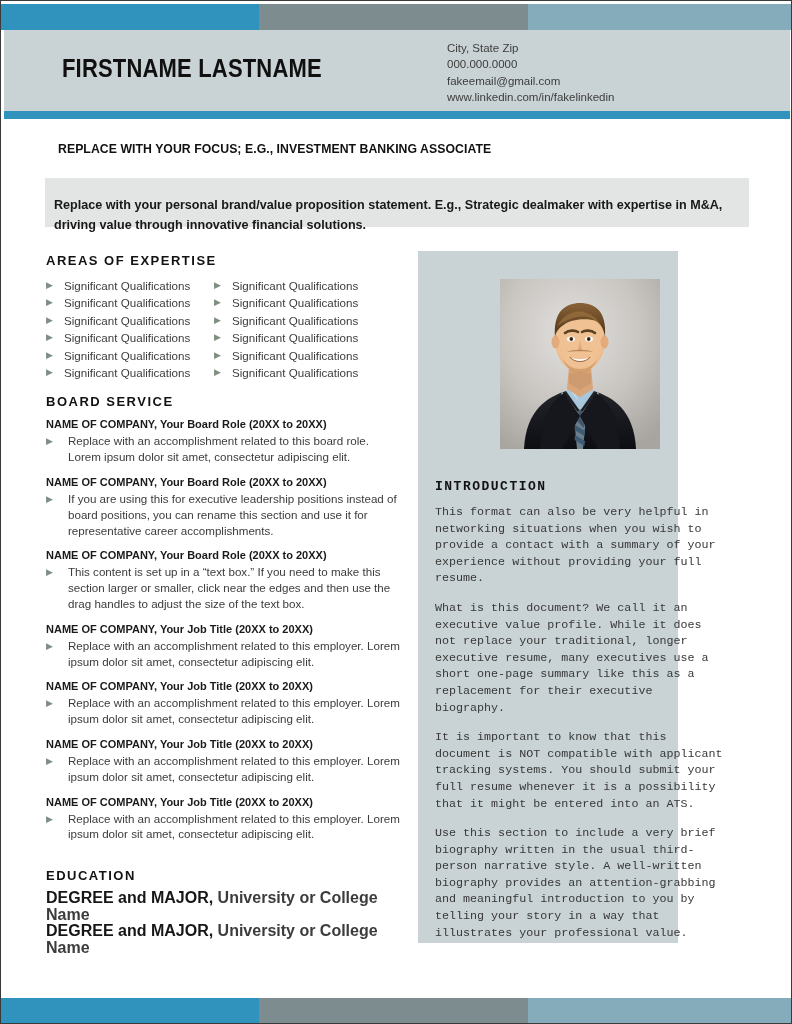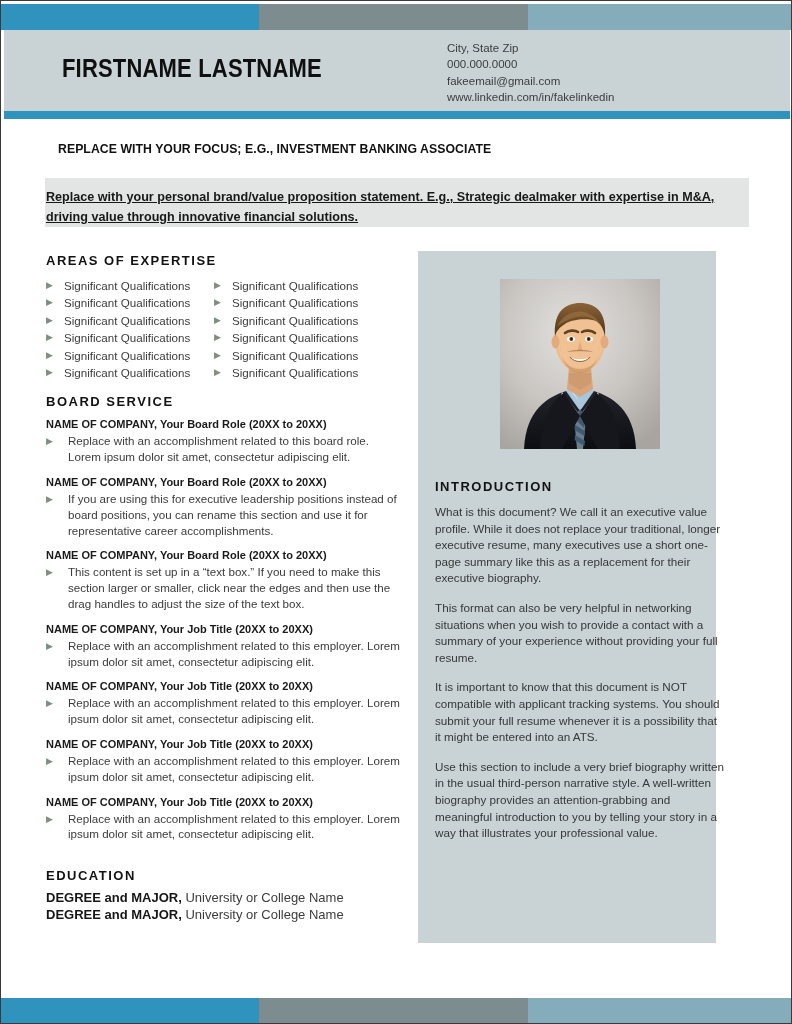--- a/index.html
+++ b/index.html
@@ -92,27 +92,26 @@
   
   .brand-box {
     position: absolute;
     left: 44px;
     top: 177px;
     width: 704px;
     height: 49px;
     background: #e3e4e4;
   }
   .brand-box p {
-    margin: 0;
+    margin: 8px;
     padding: 9px 13px 0 1px;
     font-size: 12.6px;
     font-weight: bold;
     line-height: 20px;
     color: #181818;
-    text-decoration: underline;
   }
 
   
   .left-col {
     position: absolute;
     left: 45px;
     top: 252px;
     width: 355px;
   }
   .sec-head {
@@ -164,34 +163,36 @@
   }
   .bullet .tri {
     font-size: 9px;
     line-height: 16px;
     width: 22px;
     flex: 0 0 22px;
   }
   .bullet .btext { flex: 1; }
 
   .edu-line {
-    font-size: 13px;
+    font-size: 16px;
     line-height: 16.5px;
     color: #3c3c3c;
+    font-weight: bold;
   }
   .edu-line b { color: #161616; }
 
   
   .right-panel {
     position: absolute;
     left: 417px;
     top: 250px;
-    width: 298px;
+    width: 260px;
     height: 692px;
     background: #c9d2d4;
+    font-family: Liberation Mono, monospace;
   }
   .photo-frame {
     position: absolute;
     left: 82px;
     top: 28px;
     width: 160px;
     height: 170px;
     overflow: hidden;
     background: #bdbdbd;
   }
@@ -430,22 +431,22 @@
           <path d="M70 78 C75 84 85 84 90 78 C85 81 75 81 70 78 Z" fill="#ffffff"></path>
           <path d="M70 78 C75 84 85 84 90 78" stroke="#9c6540" stroke-width="1.1" fill="none"></path>
 
           <path d="M67 73 C72 70 88 70 93 73 C88 72 72 72 67 73 Z" fill="#9c6a3c" opacity="0.6"></path>
         </g>
       </svg>
     </div>
 
     <div class="intro-head">INTRODUCTION</div>
     <div class="intro-body">
+      <p>This format can also be very helpful in networking situations when you wish to provide a contact with a summary of your experience without providing  your full resume.</p>
       <p>What is this document? We call it an executive value profile. While it does not replace your traditional, longer executive resume, many executives use a short one-page summary like this as a replacement for their executive biography.</p>
-      <p>This format can also be very helpful in networking situations when you wish to provide a contact with a summary of your experience without providing  your full resume.</p>
       <p>It is important to know that this document is NOT compatible with applicant tracking systems. You should submit your full resume whenever it is a possibility that it might be entered into an ATS.</p>
       <p>Use this section to include a very brief biography written in the usual third-person narrative style.  A well-written biography provides an attention-grabbing and meaningful introduction to you by telling your story in a way that illustrates your professional value.</p>
     </div>
   </div>
 
   <div class="barstrip bottom">
     <div class="bar-blue"></div>
     <div class="bar-grey"></div>
     <div class="bar-light"></div>
   </div>

